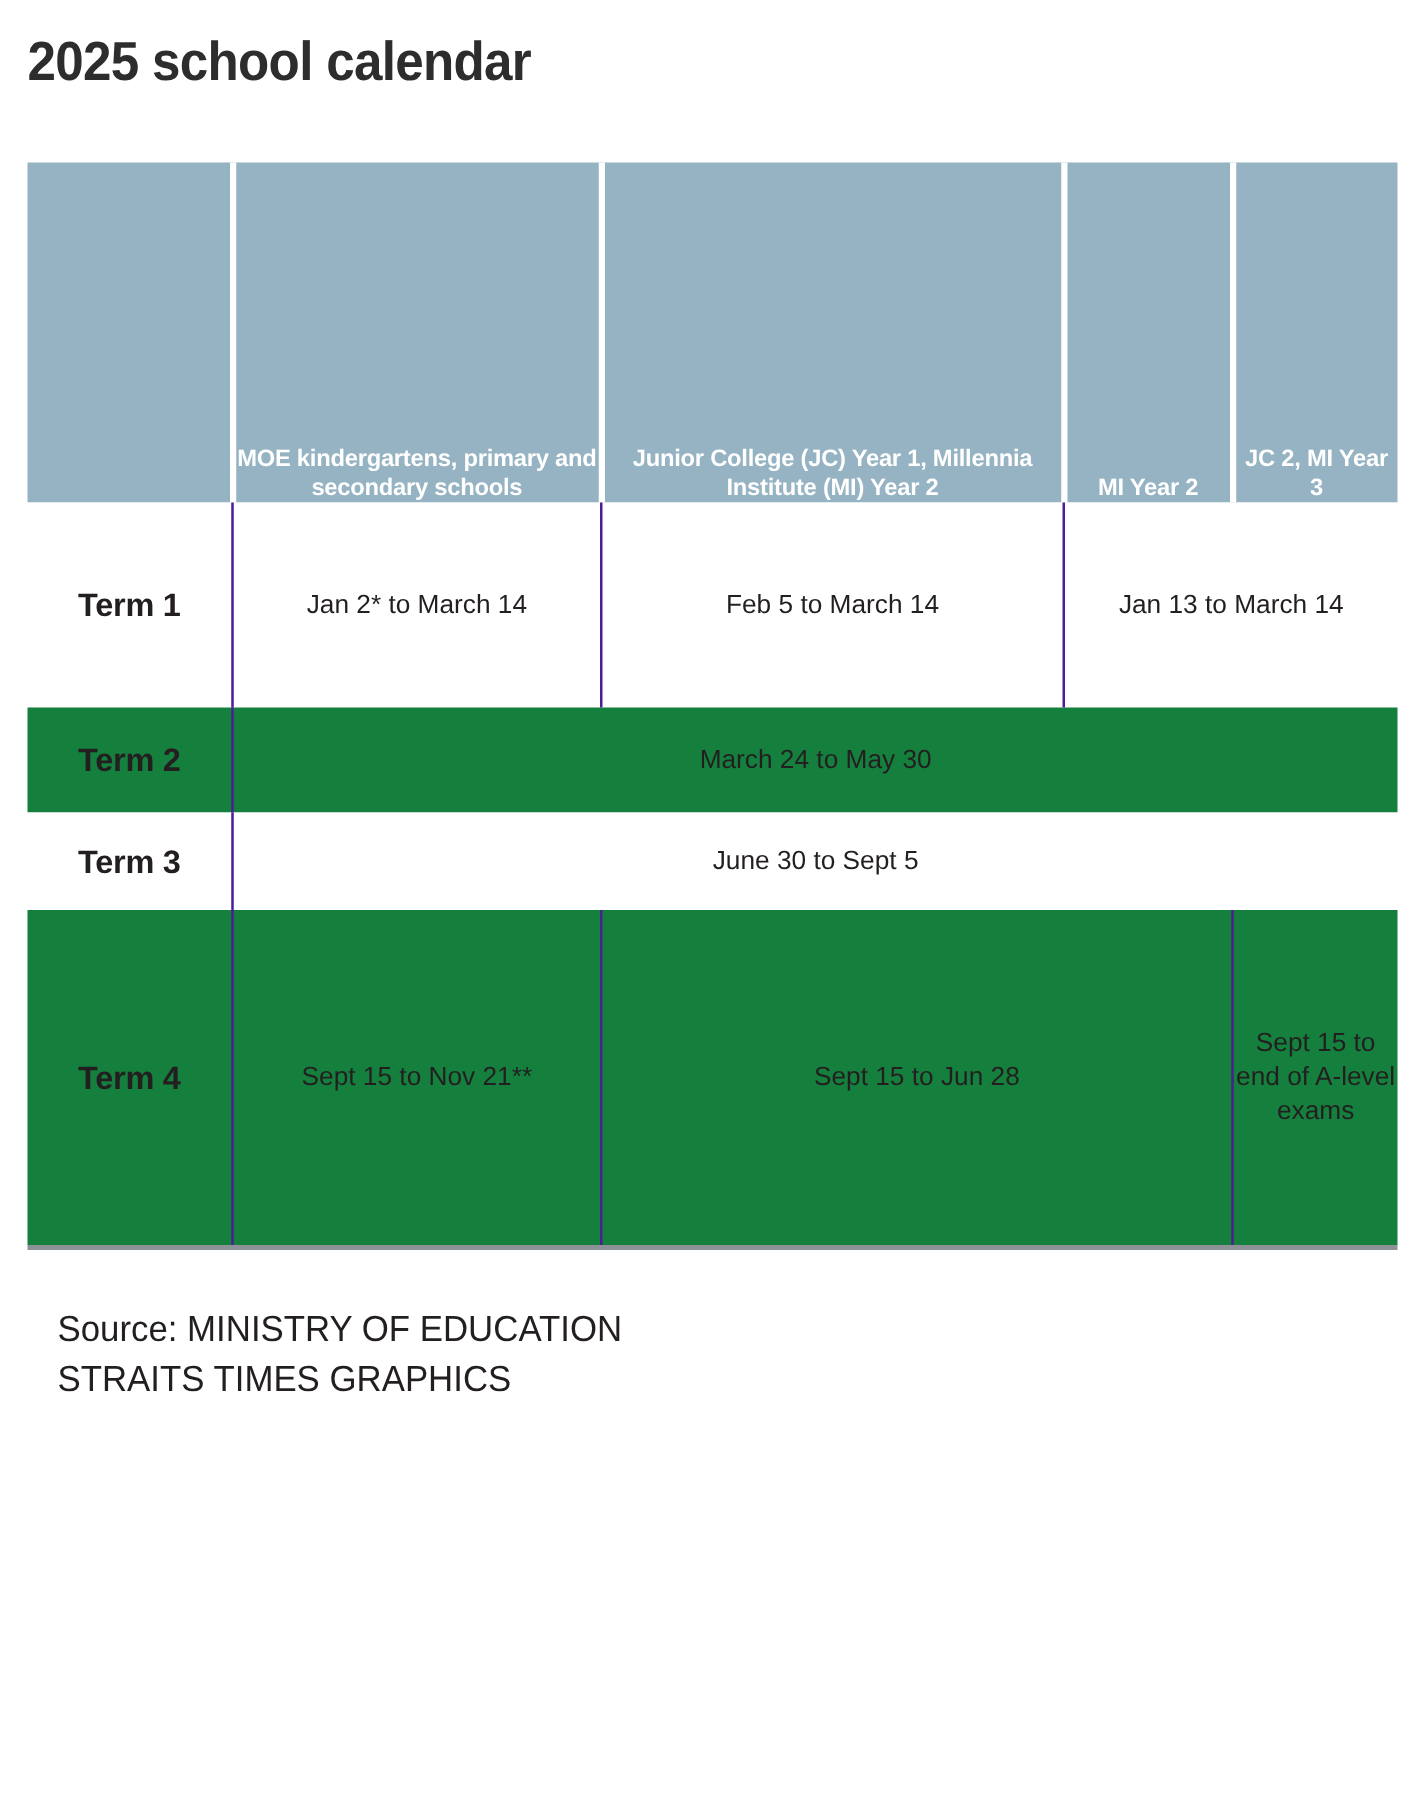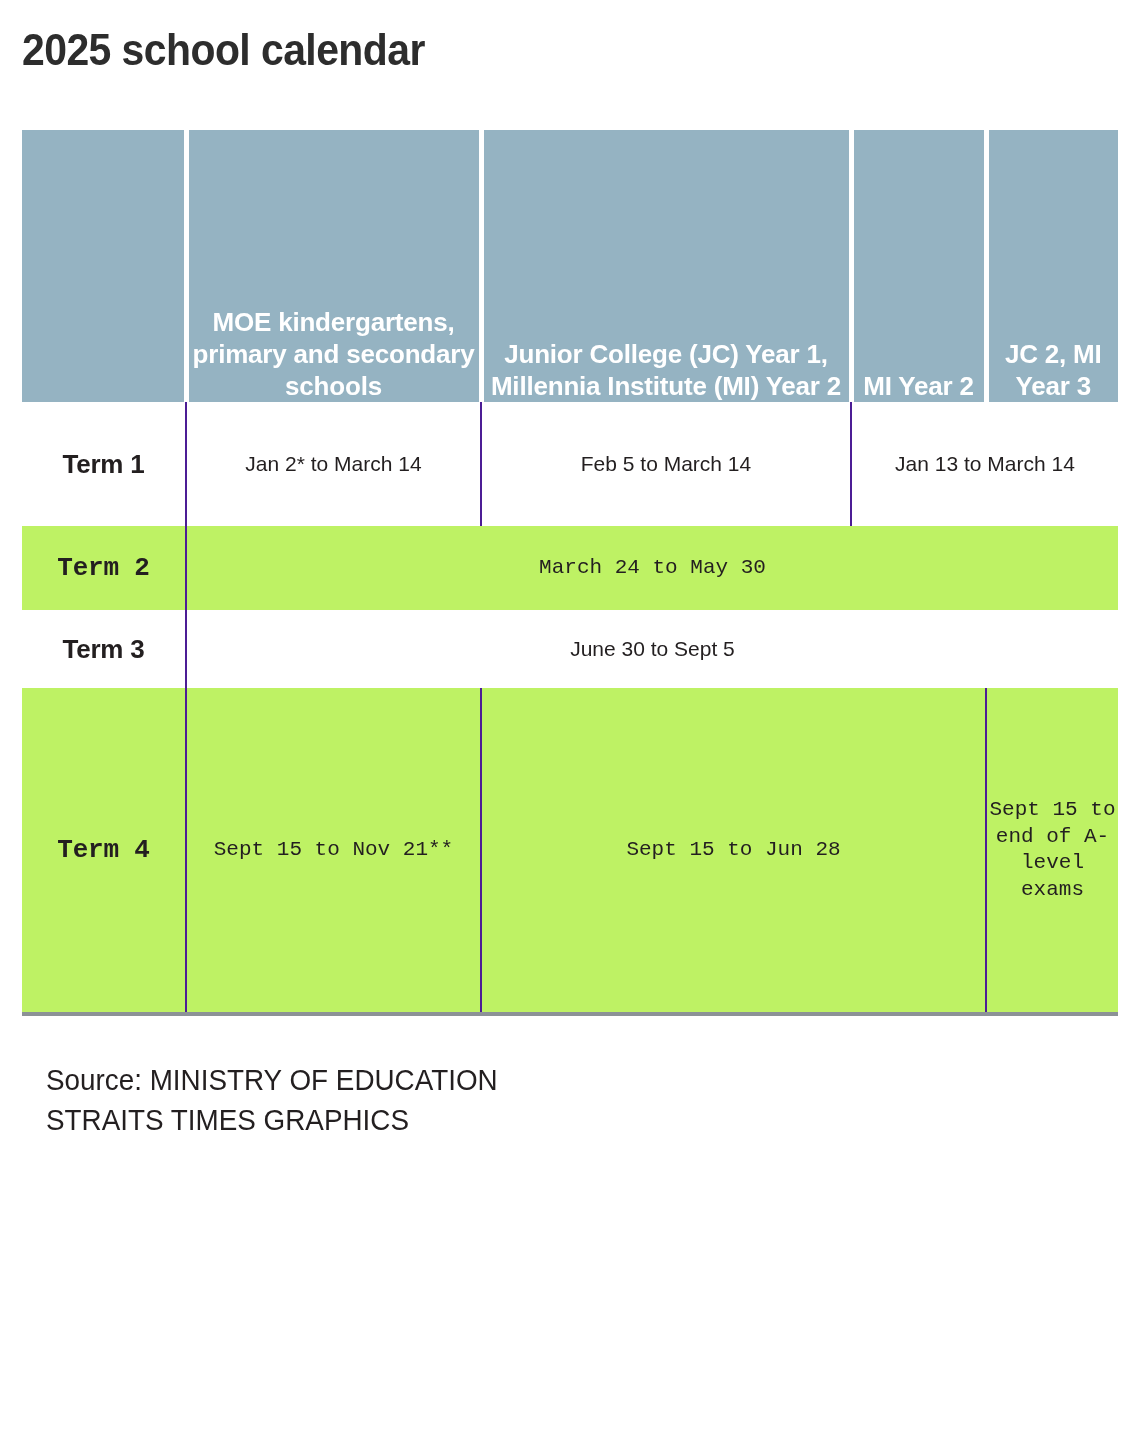--- a/index.html
+++ b/index.html
@@ -49,21 +49,21 @@
   }
   table.cal td, table.cal th {
     padding: 0;
     margin: 0;
   }
 
   
   thead th {
     background: #95b3c2;
     color: #ffffff;
-    font-size: 26px;
+    font-size: 19px;
     font-weight: bold;
     line-height: 1.22;
     vertical-align: bottom;
     text-align: center;
     padding: 8px 6px 22px 6px;
     height: 272px;
     box-sizing: border-box;
     border-left: 5px solid #ffffff;
     letter-spacing: -0.2px;
   }
@@ -86,31 +86,30 @@
     padding: 14px 8px;
   }
   tbody td.termlabel {
     font-weight: bold;
     font-size: 26px;
     border-left: none;
     letter-spacing: -0.2px;
   }
 
   tbody tr.band td {
-    background: #bef264;
-    font-family: Liberation Mono, monospace;
+    background: #15803d;
   }
   tbody tr.plain td {
     background: #ffffff;
   }
 
-  tr.r1 td { height: 124px; }
+  tr.r1 td { height: 164px; }
   tr.r2 td { height: 84px; }
   tr.r3 td { height: 78px; }
-  tr.r4 td { height: 324px; }
+  tr.r4 td { height: 268px; }
 
   .bottom-rule {
     width: 1096px;
     height: 4px;
     background: #8c9296;
     margin-top: 0;
   }
 
   
   .notes {

